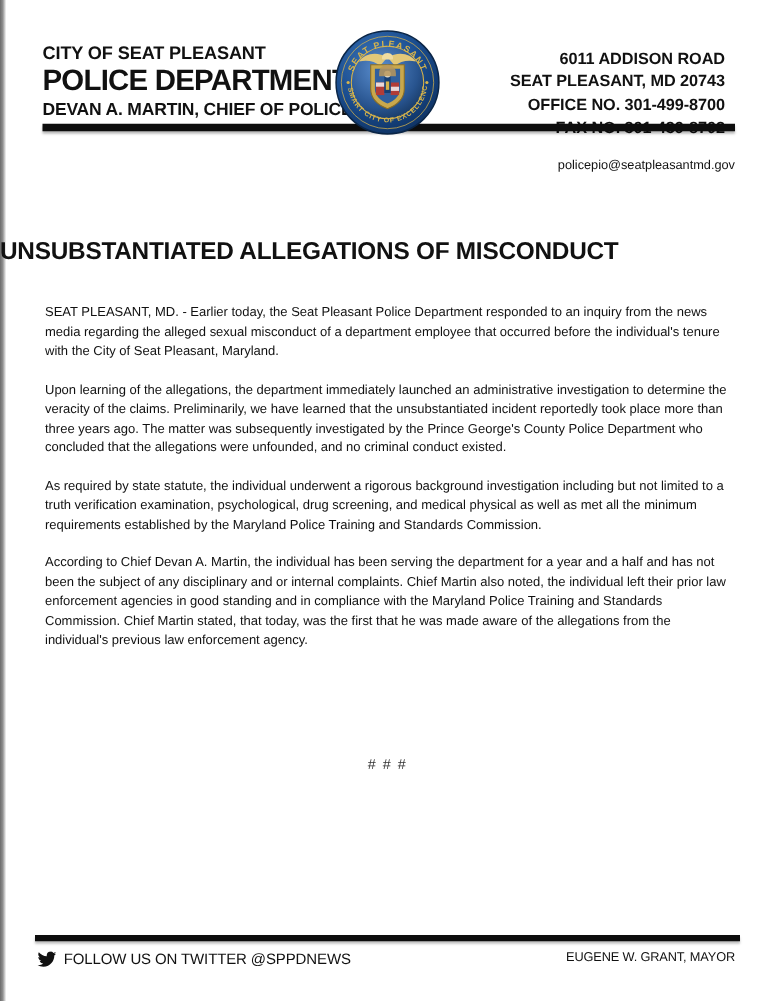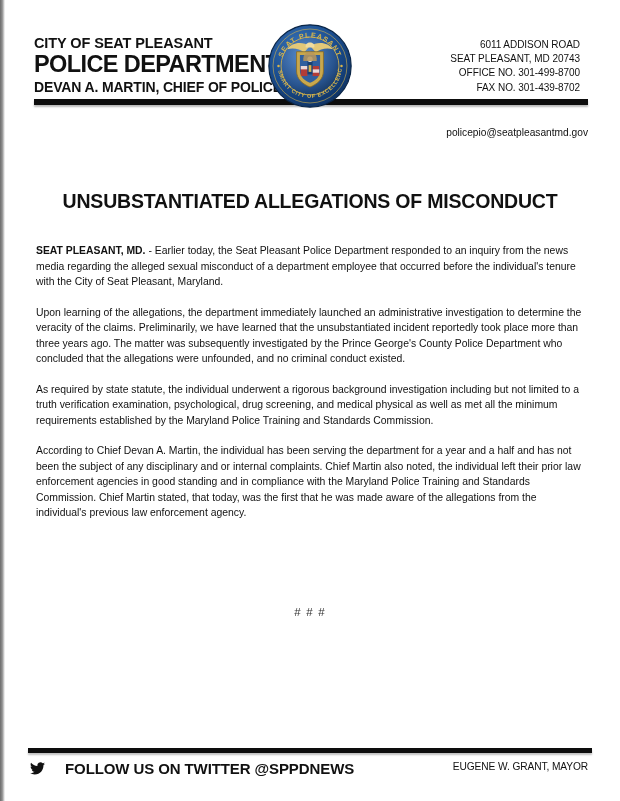--- a/index.html
+++ b/index.html
@@ -71,22 +71,22 @@
     white-space: nowrap;
   }
 
   .contactblock {
     position: absolute;
     right: 28px;
     top: 38px;
     text-align: right;
   }
   .contactblock div {
-    font-size: 10px;
-    font-weight: normal;
+    font-size: 13px;
+    font-weight: bold;
     letter-spacing: -0.05px;
     line-height: 1.42;
     white-space: nowrap;
   }
 
   
   .header-rule {
     position: absolute;
     left: 34px;
     top: 99px;
@@ -122,41 +122,41 @@
   }
   .meta-left { left: 0; }
   .meta-right { right: 0; text-align: right; }
 
   
   .headline {
     position: absolute;
     left: 0;
     top: 190px;
     width: 620px;
-    text-align: center;
+    text-align: left;
     font-size: 19.5px;
     font-weight: bold;
     letter-spacing: -0.2px;
   }
 
   
   .body-copy {
     position: absolute;
     left: 36px;
     top: 243px;
     width: 552px;
   }
   .body-copy p {
     margin: 0 0 15px 0;
     font-size: 10.4px;
     line-height: 1.49;
     text-align: left;
   }
   .body-copy p .lead {
-    font-weight: bold;
+    font-weight: normal;
   }
   .maillink {
     color: #3b5fb5;
     text-decoration: underline;
   }
 
   .endmark {
     position: absolute;
     left: 0;
     top: 606px;
@@ -192,25 +192,24 @@
     align-items: center;
     gap: 6px;
   }
   .twitter-icon {
     display: inline-block;
     width: 15px;
     height: 13px;
     line-height: 0;
   }
   .footer-text {
-    font-size: 15px;
-    font-weight: bold;
+    font-size: 12px;
+    font-weight: normal;
     letter-spacing: -0.1px;
     white-space: nowrap;
-    margin-left: 14px;
   }
   .footer-right {
     position: absolute;
     right: 4px;
     top: 1px;
     font-size: 10.2px;
     font-weight: normal;
     letter-spacing: -0.1px;
     white-space: nowrap;
   }

